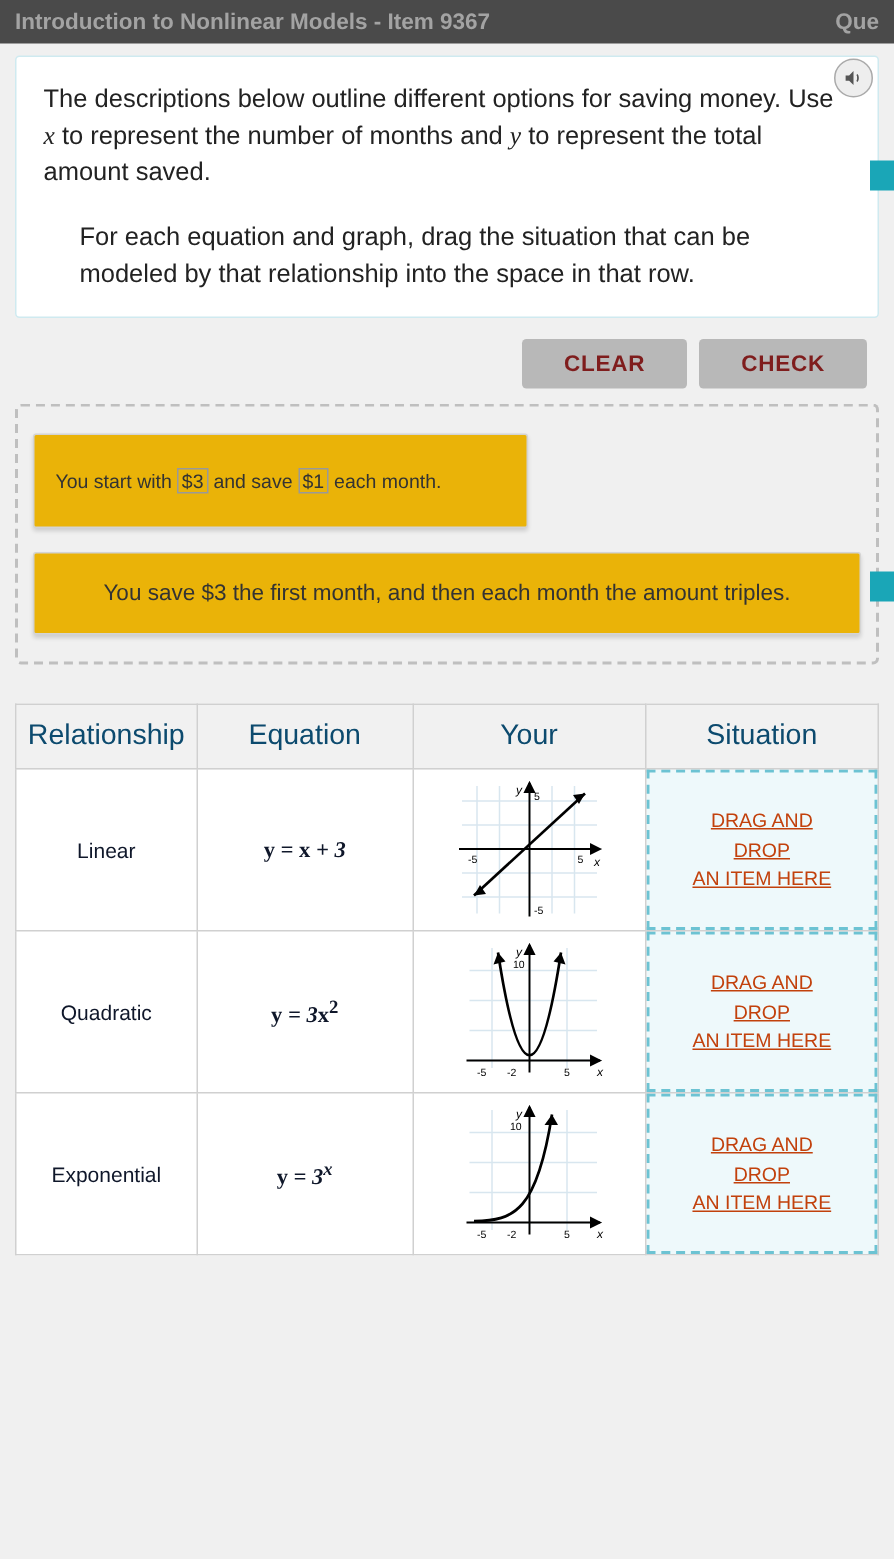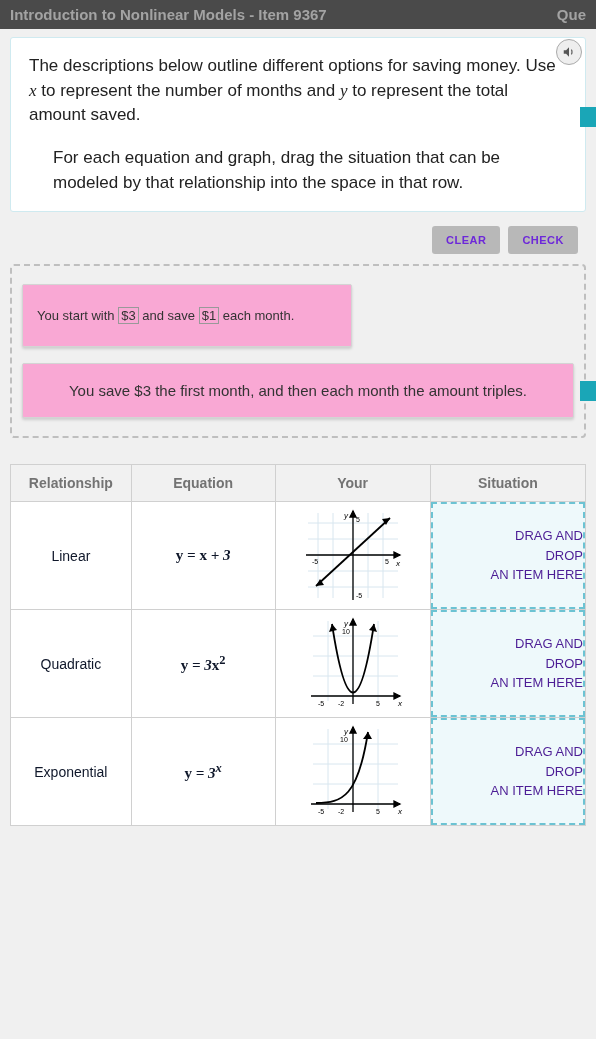--- a/index.html
+++ b/index.html
@@ -47,39 +47,39 @@
 .instruction-card p + p { margin-top: 18px; margin-left: 24px; }
 .serif-it { font-family: 'Times New Roman', serif; font-style: italic; }
 .action-row {
   display: flex;
   justify-content: flex-end;
   gap: 8px;
   padding: 14px 8px 10px 8px;
 }
 .action-btn {
   background: #b8b8b8;
-  color: #6d28d9;
-  font-size: 11px;
+  color: #7f1d1d;
+  font-size: 15px;
   font-weight: bold;
   letter-spacing: 0.5px;
   border: none;
   border-radius: 3px;
-  padding: 8px 14px;
+  padding: 8px 28px;
   cursor: pointer;
 }
 .drag-region {
   border: 2px dashed #bfbfbf;
   border-radius: 4px;
   padding: 18px 10px;
   display: flex;
   flex-direction: column;
   gap: 16px;
 }
 .drag-card {
-  background: #f9a8d4;
+  background: #eab308;
   border: 1px solid #d4d4d4;
   border-radius: 2px;
   box-shadow: 0 2px 3px rgba(0,0,0,0.15);
   padding: 18px 20px;
   font-size: 15px;
   color: #333;
   text-align: center;
   cursor: move;
 }
 .drag-card.small { width: 330px; text-align: left; padding: 22px 14px; font-size: 13px; }
@@ -98,40 +98,41 @@
   table-layout: fixed;
 }
 .rel-table th, .rel-table td {
   border: 1px solid #d0d0d0;
   padding: 0;
   text-align: center;
   vertical-align: middle;
 }
 .rel-table th {
   background: #f1f1f1;
-  font-weight: bold;
-  color: #737373;
+  font-weight: normal;
+  color: #0c4a6e;
   padding: 10px 6px;
-  font-size: 14px;
+  font-size: 19px;
 }
 .rel-table td { height: 108px; }
 .rel-cell { padding: 8px; font-size: 14px; color: #0f172a; }
 .eq { font-family: 'Times New Roman', serif; font-style: italic; font-size: 15px; font-weight: bold; }
 .eq .up { font-style: normal; }
 .drop-zone {
   border: 2px dashed #6cc3d3;
   background: #eef9fb;
-  color: #4c1d95;
+  color: #c2410c;
   font-size: 13px;
   line-height: 1.5;
   height: 100%;
   display: flex;
   flex-direction: column;
-  align-items: flex-end;
+  align-items: center;
   justify-content: center;
+  text-decoration: underline;
 }
 .graph-svg { width: 110px; height: 95px; display: block; margin: 0 auto; }
 .side-flag {
   position: absolute;
   right: 0;
   width: 16px; height: 20px;
   background: #1aa6b7;
 }
 .side-flag.f1 { top: 78px; }
 .side-flag.f2 { top: 352px; }

